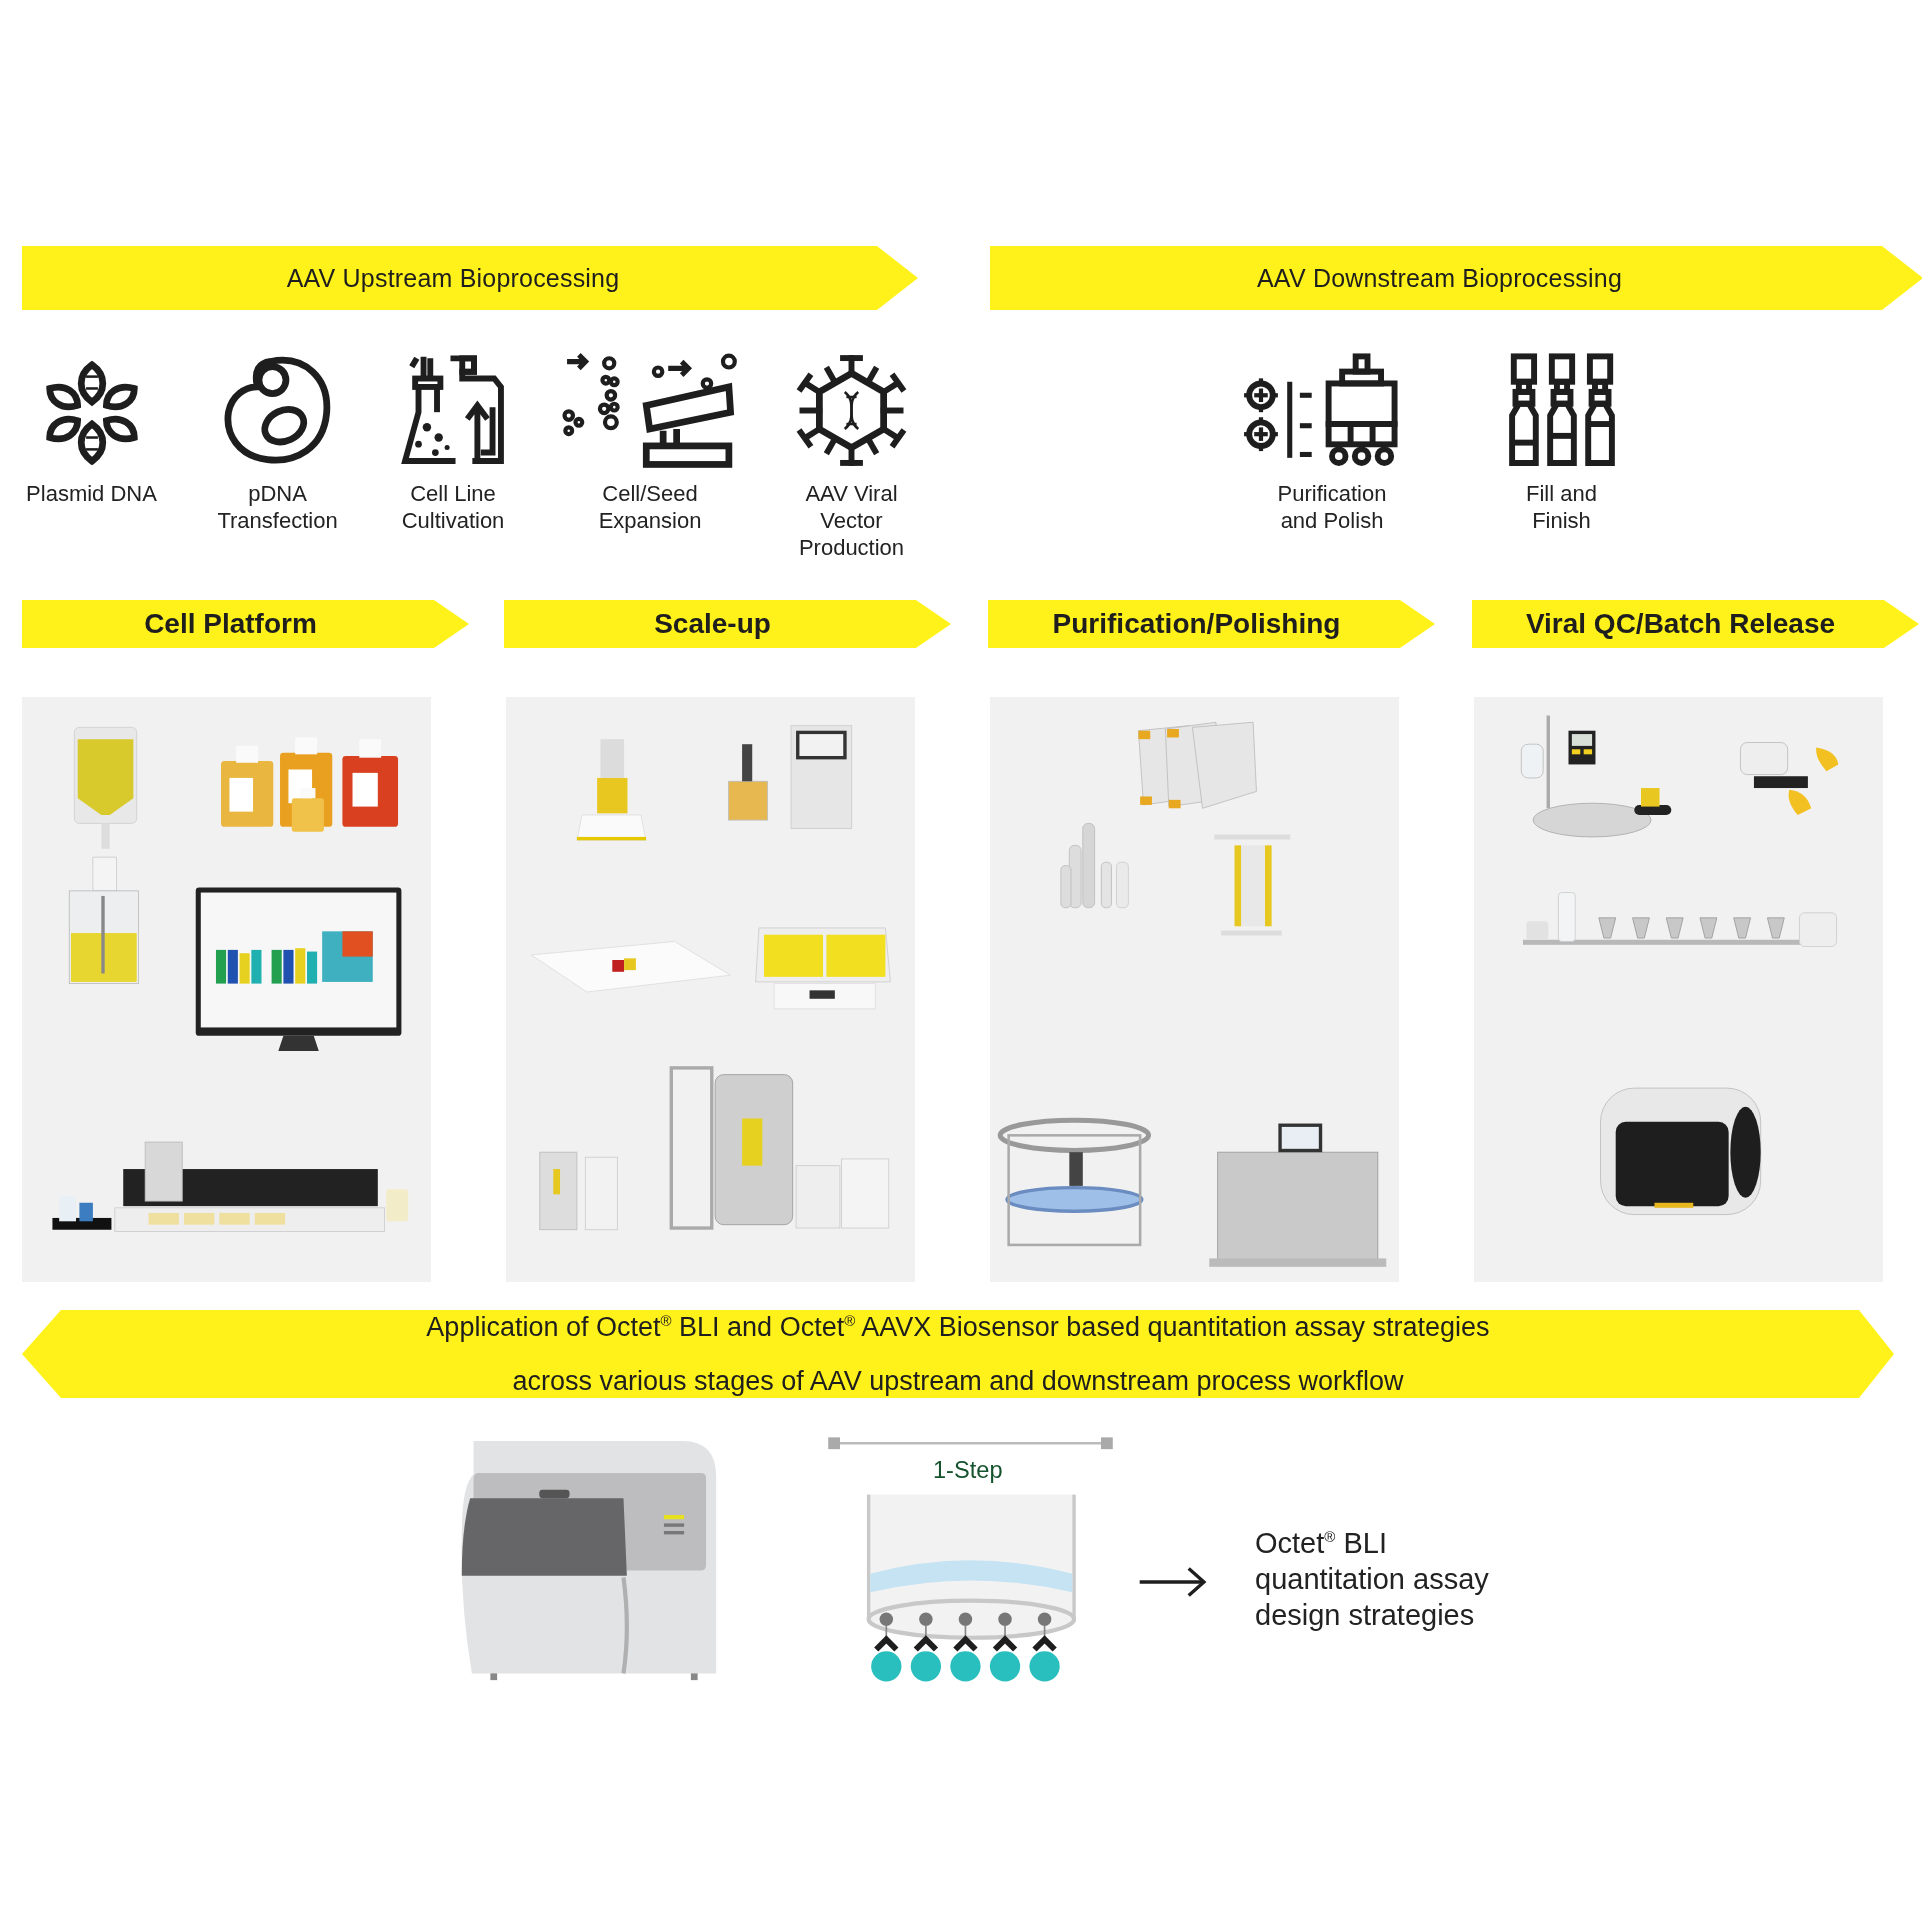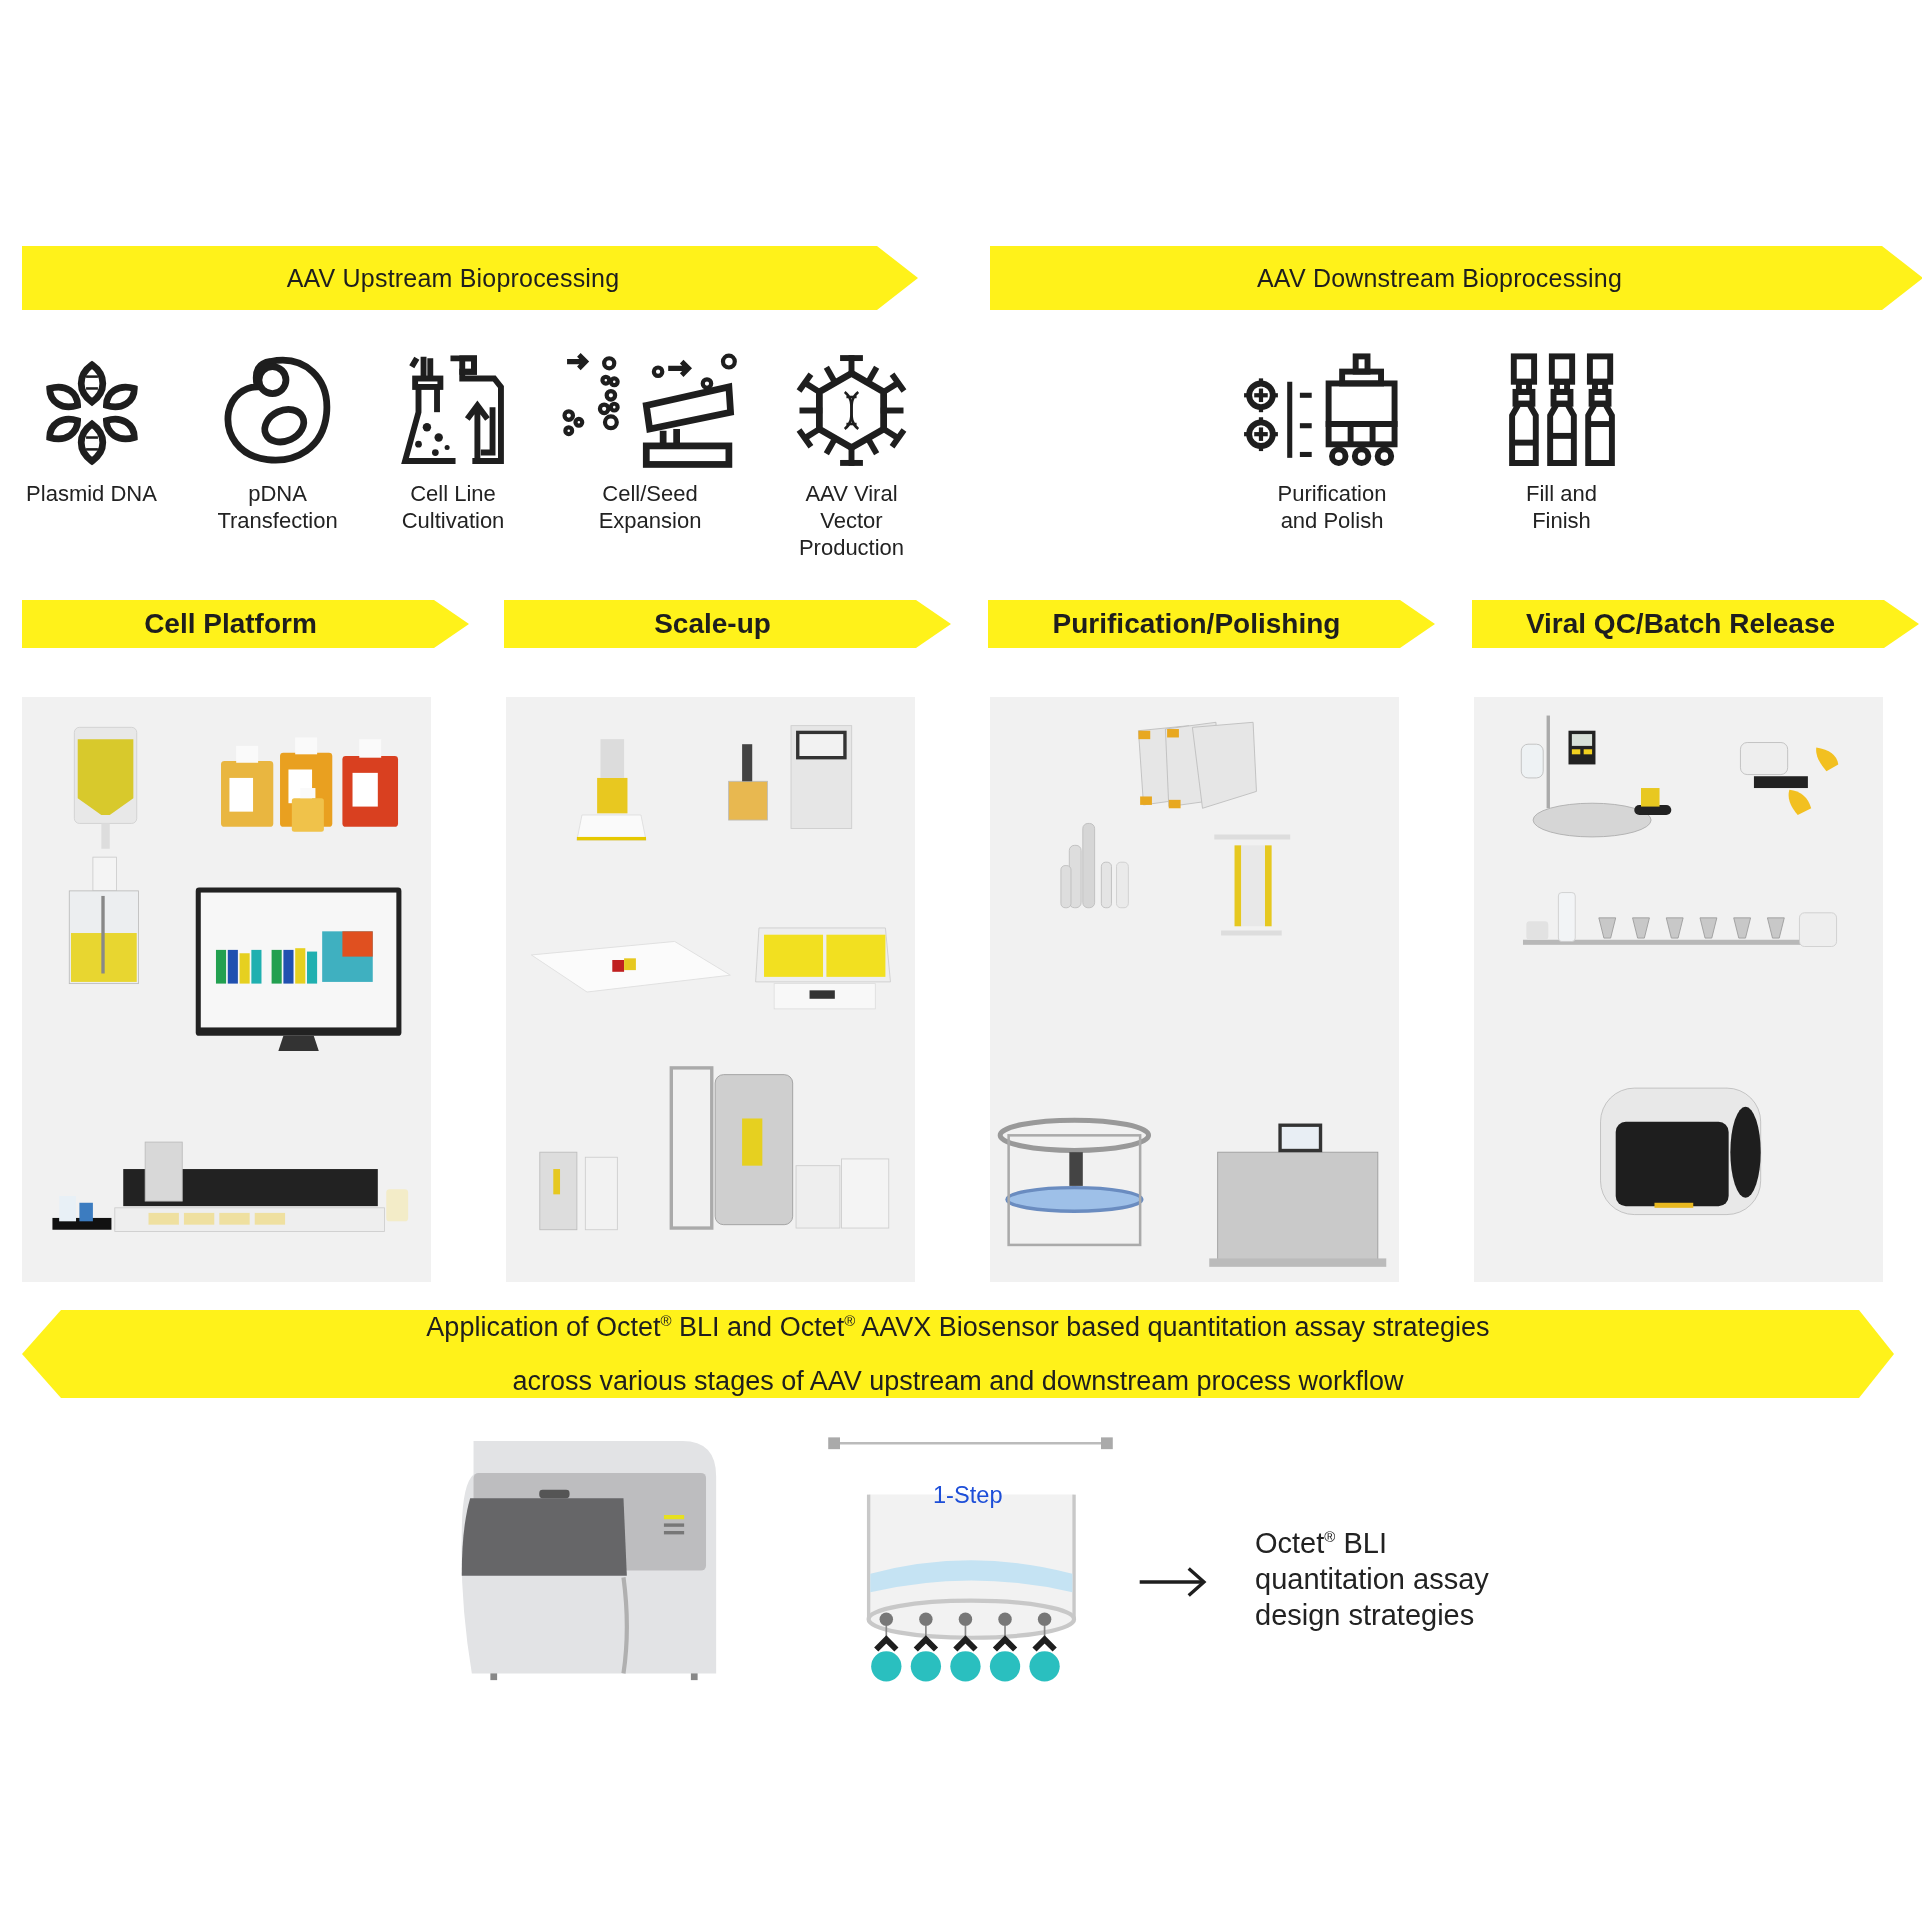--- a/index.html
+++ b/index.html
@@ -17,21 +17,21 @@
   .icon-item svg { display: block; }
   .icon-label { margin-top: 11.8px; font-size: 22px; line-height: 27px; text-align: center; color: #222; white-space: pre-line; }
 
   .panel { position: absolute; top: 697px; height: 585px; width: 409px; background: #f1f1f1; }
 
   .banner-app { left: 22px; top: 1310px; width: 1872px; height: 88px; background: #fff21a;
     clip-path: polygon(39px 0, 1837px 0, 100% 50%, 1837px 100%, 39px 100%, 0 50%);
     display: flex; flex-direction: column; align-items: center; justify-content: space-between; font-size: 27px; line-height: 34px; }
   .banner-app sup { font-size: 15px; vertical-align: super; line-height: 0; }
 
-  .step-label { position: absolute; left: 933px; top: 1457px; font-size: 23.6px; color: #1d4ed8; margin-top: 25px; }
+  .step-label { position: absolute; left: 933px; top: 1457px; font-size: 23.6px; color: #14532d; }
   .result-text { position: absolute; left: 1255px; top: 1525px; font-size: 29px; line-height: 36px; color: #222; }
   .result-text sup { font-size: 15px; vertical-align: super; line-height: 0; }
 </style>
 </head>
 <body>
 
 <div class="banner banner-big banner-up">
   <span>AAV Upstream Bioprocessing</span>
 </div>
 <div class="banner banner-big banner-down">

